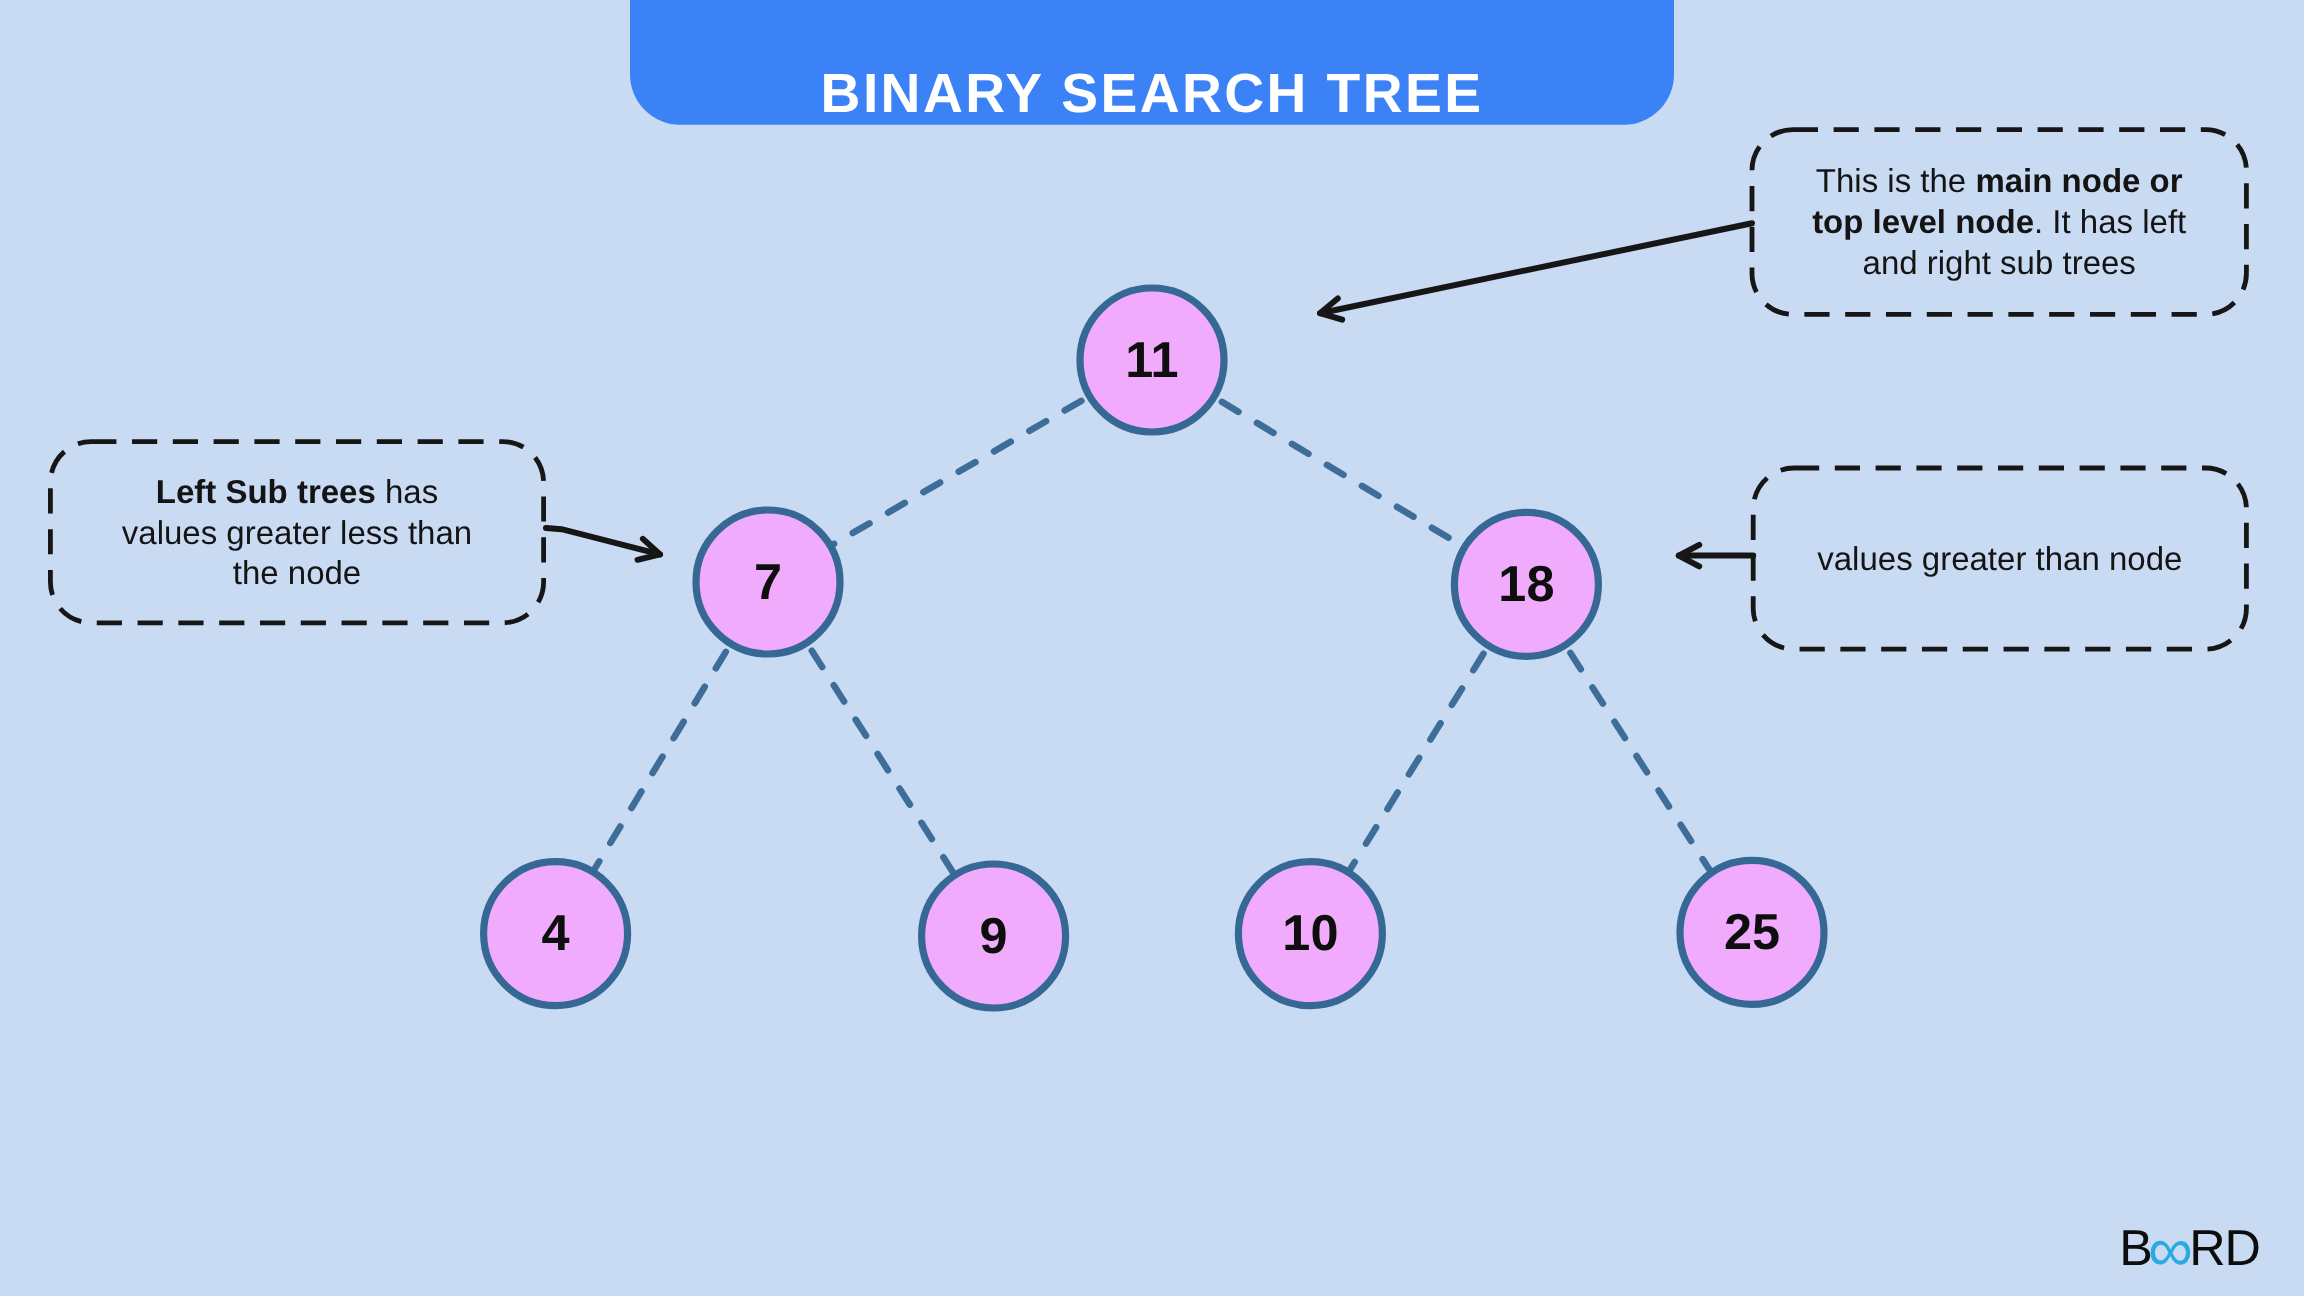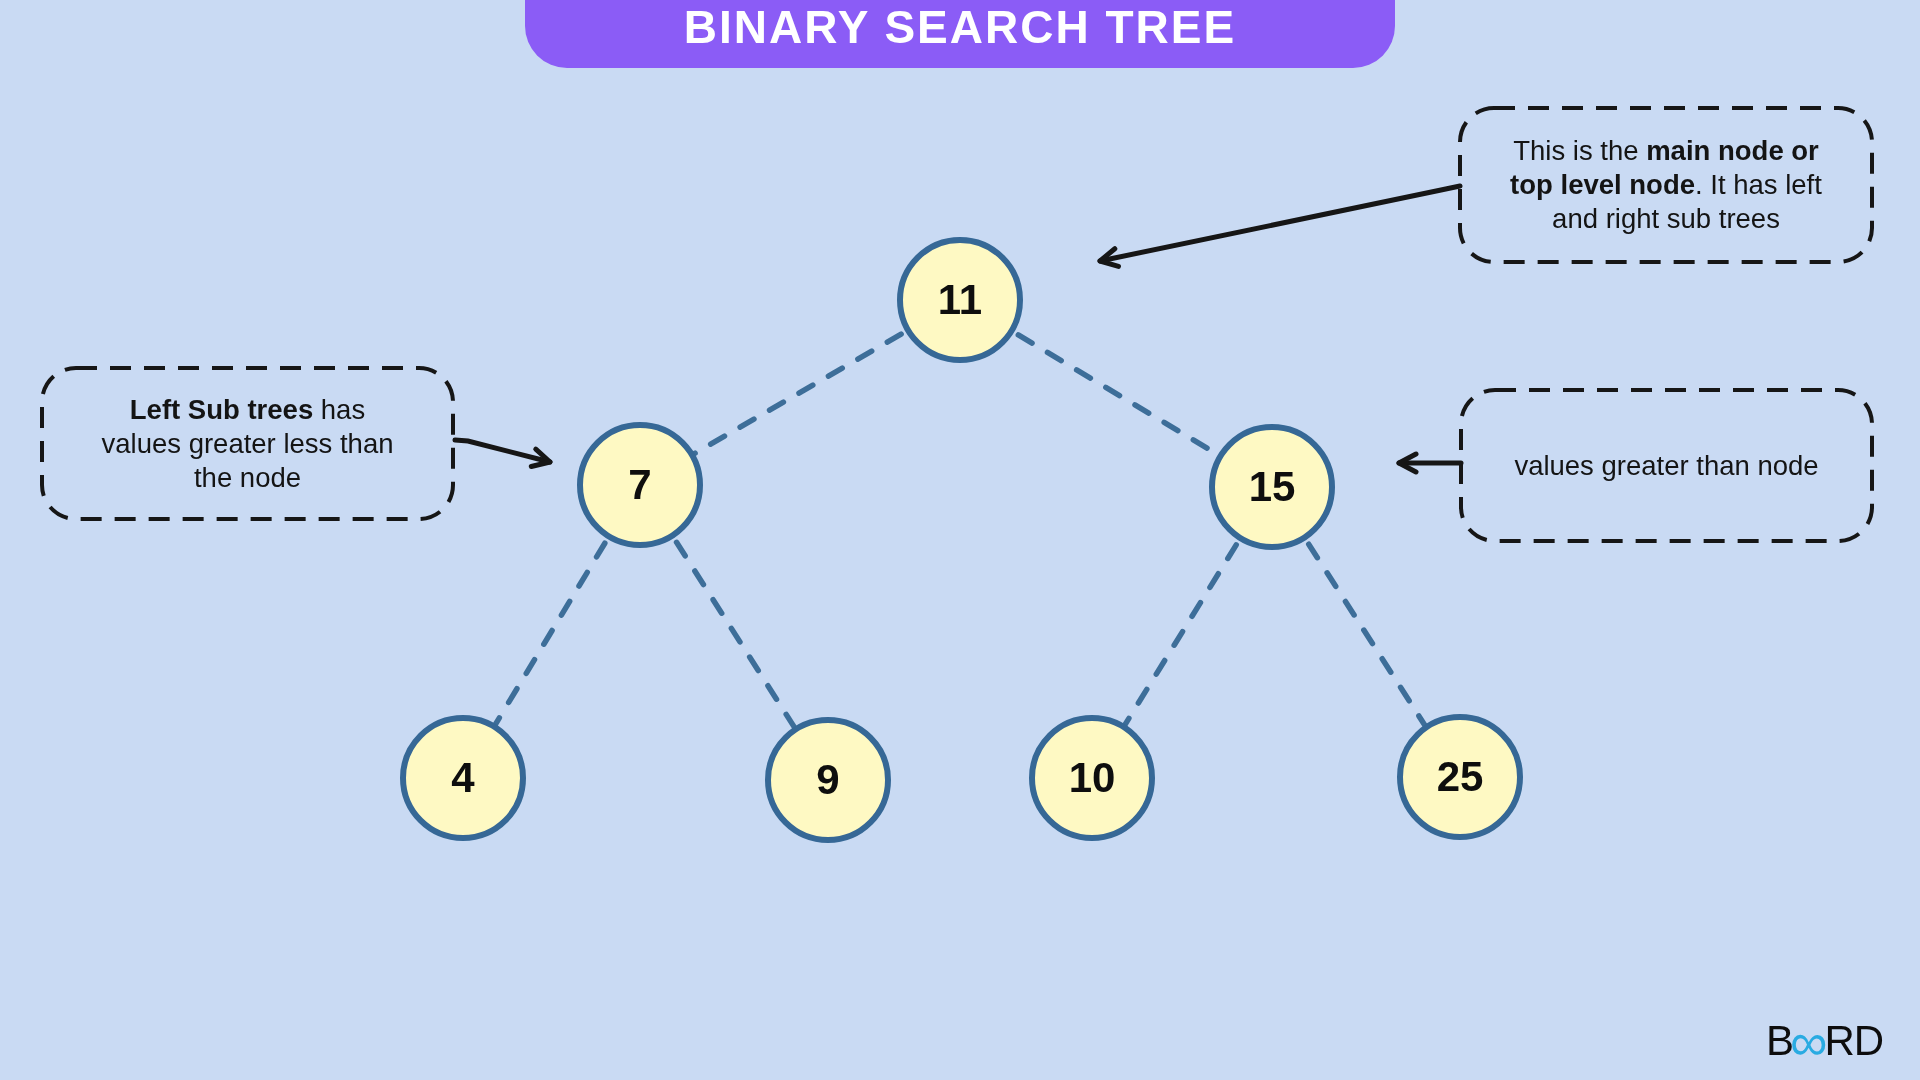--- a/index.html
+++ b/index.html
@@ -8,36 +8,36 @@
     position:relative; width:1920px; height:1080px; overflow:hidden;
     background:#C9DAF3;
     font-family:"Liberation Sans", sans-serif;
   }
   #diagram-svg { position:absolute; left:0; top:0; width:1920px; height:1080px; }
   .edge { stroke:#3D6E99; stroke-width:5.5; stroke-dasharray:16 18; stroke-linecap:round; }
   .callout-rect { fill:none; stroke:#161616; stroke-width:4; stroke-dasharray:21 13; }
   .arrow { fill:none; stroke:#161616; stroke-width:5; stroke-linecap:round; }
   .node {
     position:absolute; width:126px; height:126px;
-    border:6px solid #366896; background:#fef9c3; border-radius:50%;
+    border:6px solid #366896; background:#f0abfc; border-radius:50%;
     transform:translate(-50%,-50%);
     display:flex; align-items:center; justify-content:center;
     font-weight:bold; font-size:42px; color:#0e0e0e;
   }
   .callout {
     position:absolute; display:flex; flex-direction:column;
     align-items:center; justify-content:center; text-align:center;
     color:#141414; font-size:27.5px; line-height:34px; font-weight:400;
   }
   .callout-line { white-space:nowrap; }
   .callout .b { font-weight:bold; }
   .banner {
-    position:absolute; left:525px; top:0; width:870px; height:68px;
-    background:#8b5cf6; border-radius:0 0 42px 42px;
-    display:flex; align-items:flex-start; justify-content:center;
+    position:absolute; left:525px; top:0; width:870px; height:104px;
+    background:#3b82f6; border-radius:0 0 42px 42px;
+    display:flex; align-items:flex-end; justify-content:center;
     color:#ffffff; font-weight:bold; font-size:46px; letter-spacing:2px;
   }
   .logo {
     position:absolute; left:1766px; top:1014px;
     font-size:42px; font-weight:normal; color:#0d0d0d; line-height:1.05;
     letter-spacing:-1px;
   }
   .logo .inf {
     color:#29ABE2; font-size:1.25em; vertical-align:-0.1em;
     margin:0 -3px; letter-spacing:0;
@@ -75,21 +75,21 @@
   </svg>
 
   <div id="nodes-layer">
       <div class="node" style="left: 960px; top: 300px;">
         <span>11</span>
       </div>
       <div class="node" style="left: 640px; top: 485px;">
         <span>7</span>
       </div>
       <div class="node" style="left: 1272px; top: 487px;">
-        <span>15</span>
+        <span>18</span>
       </div>
       <div class="node" style="left: 463px; top: 778px;">
         <span>4</span>
       </div>
       <div class="node" style="left: 828px; top: 780px;">
         <span>9</span>
       </div>
       <div class="node" style="left: 1092px; top: 778px; align-items: center;">
         <span>10</span>
       </div>

